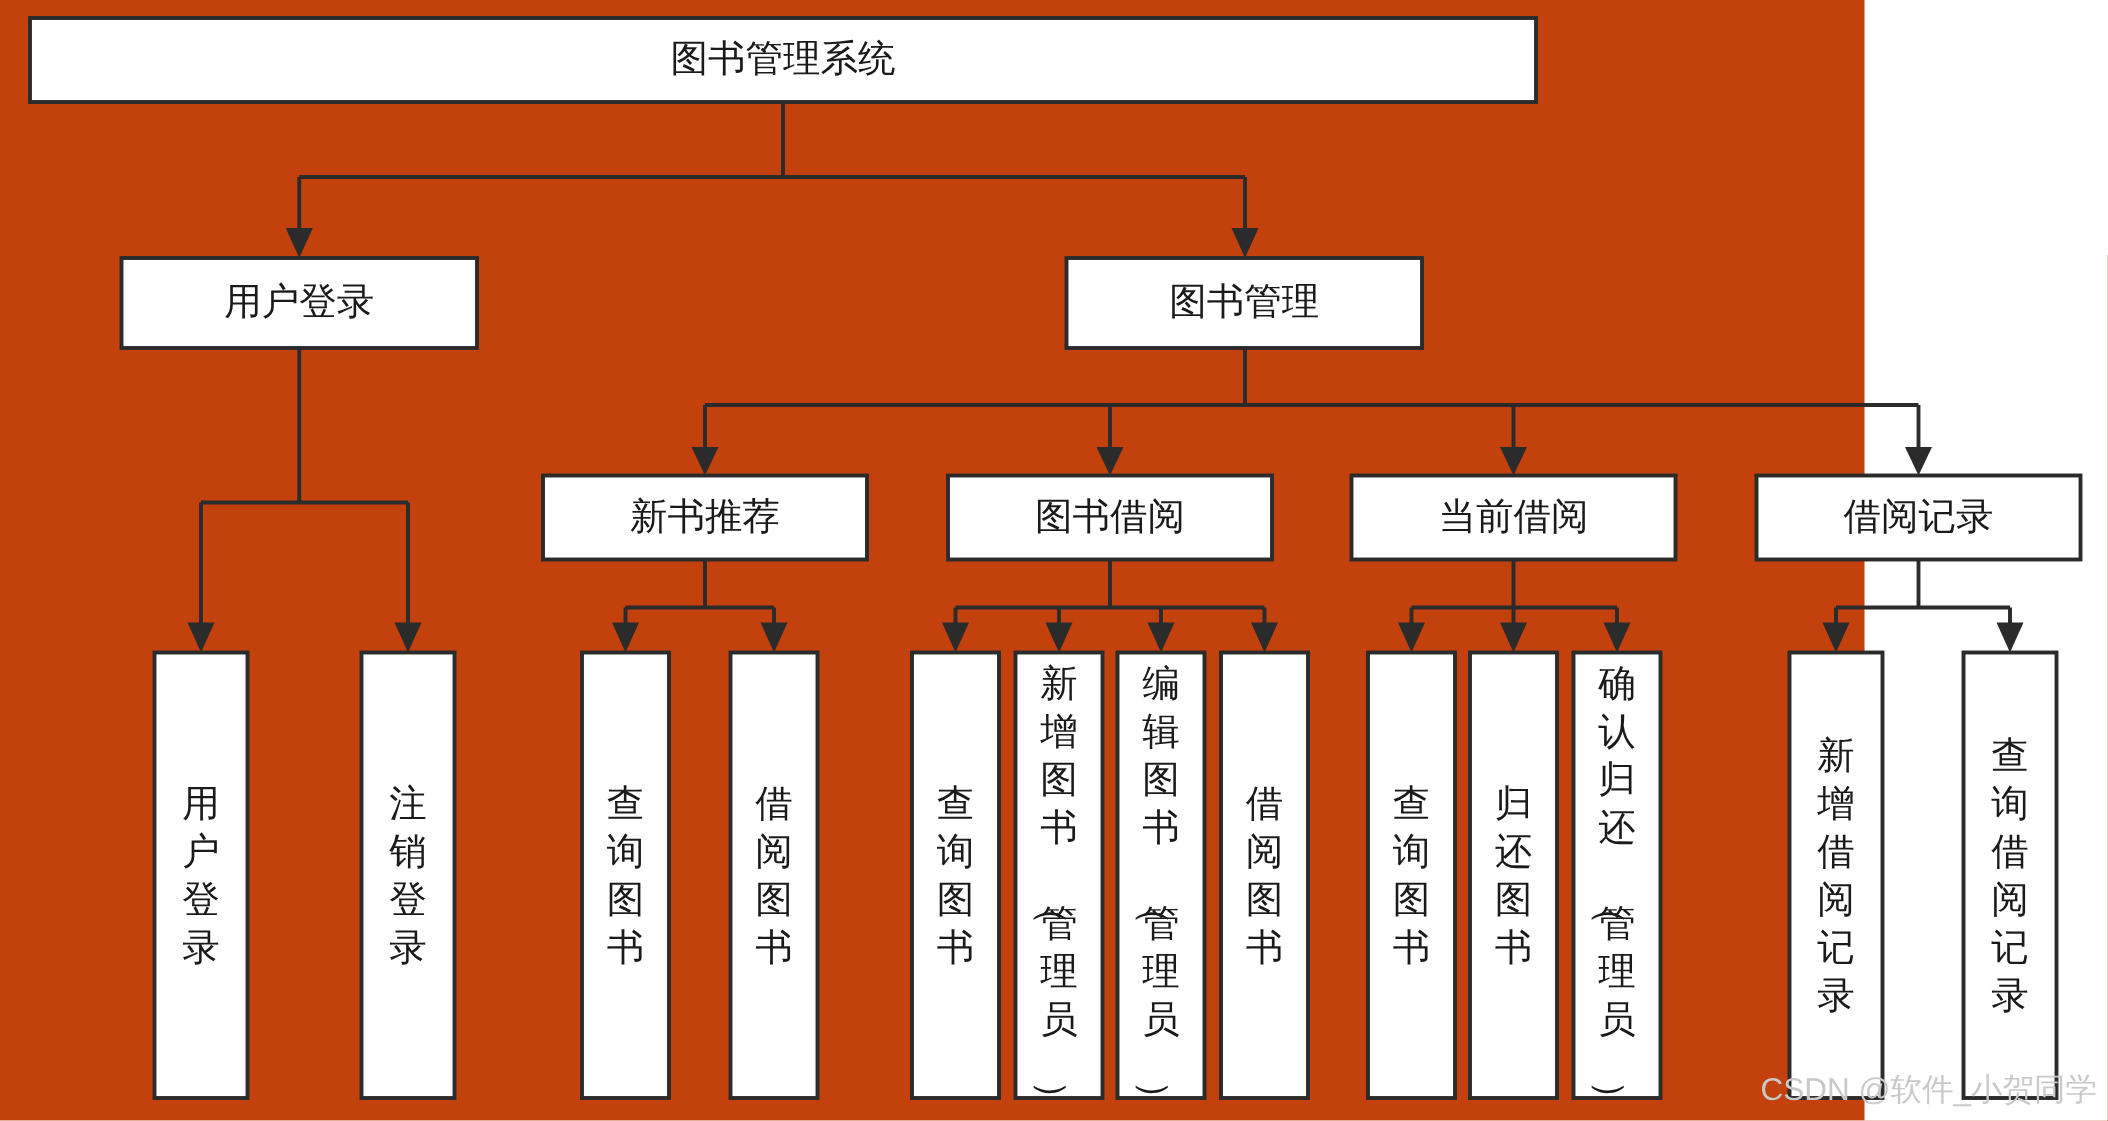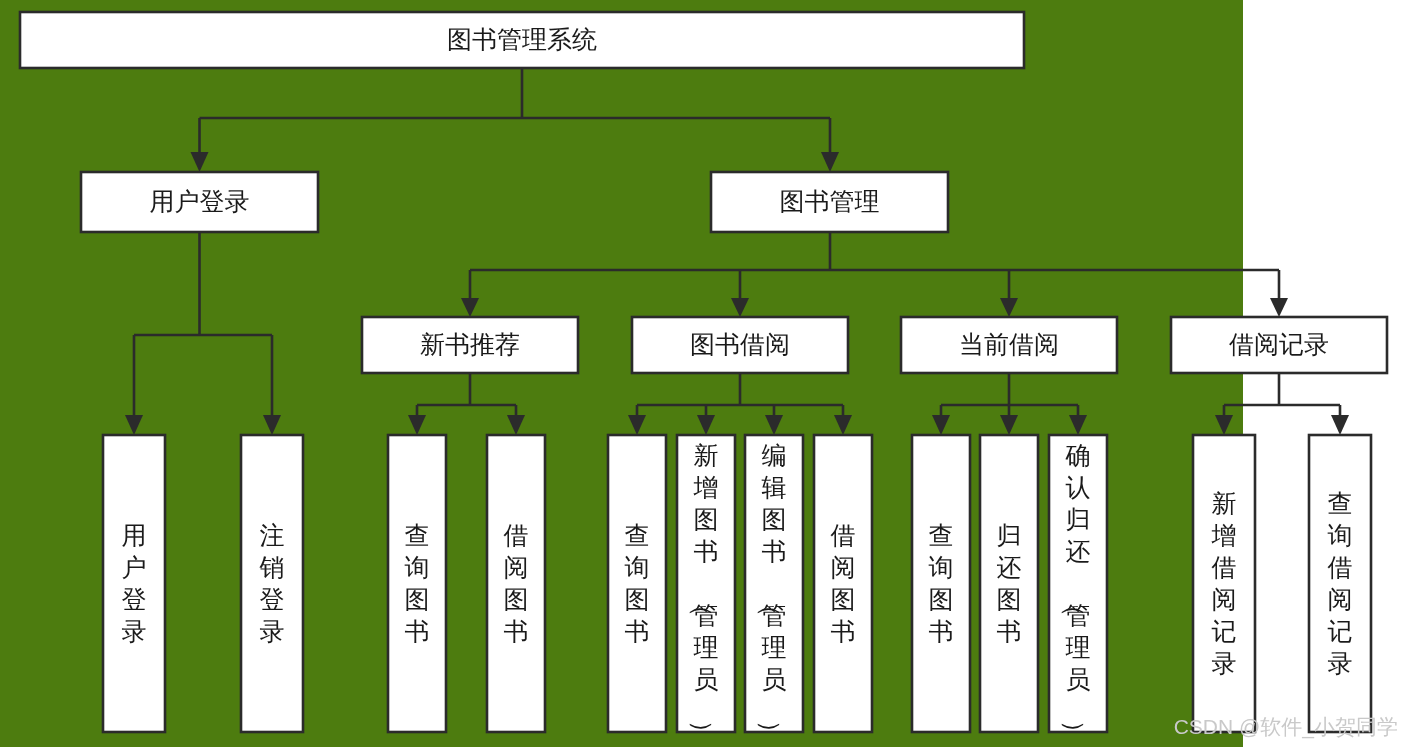--- a/index.html
+++ b/index.html
@@ -10,21 +10,21 @@
   body {
     width: 1405px;
     height: 747px;
     font-family: "Liberation Sans", "DejaVu Sans", sans-serif;
     overflow: hidden;
   }
   #diagram-root {
     position: relative;
     width: 1243px;
     height: 747px;
-    background: #4d7c0f;
+    background: #c2410c;
   }
   svg.diagram-canvas {
     position: absolute;
     top: 0;
     left: 0;
     width: 1405px;
     height: 747px;
   }
   .node-box {
     fill: #ffffff;

